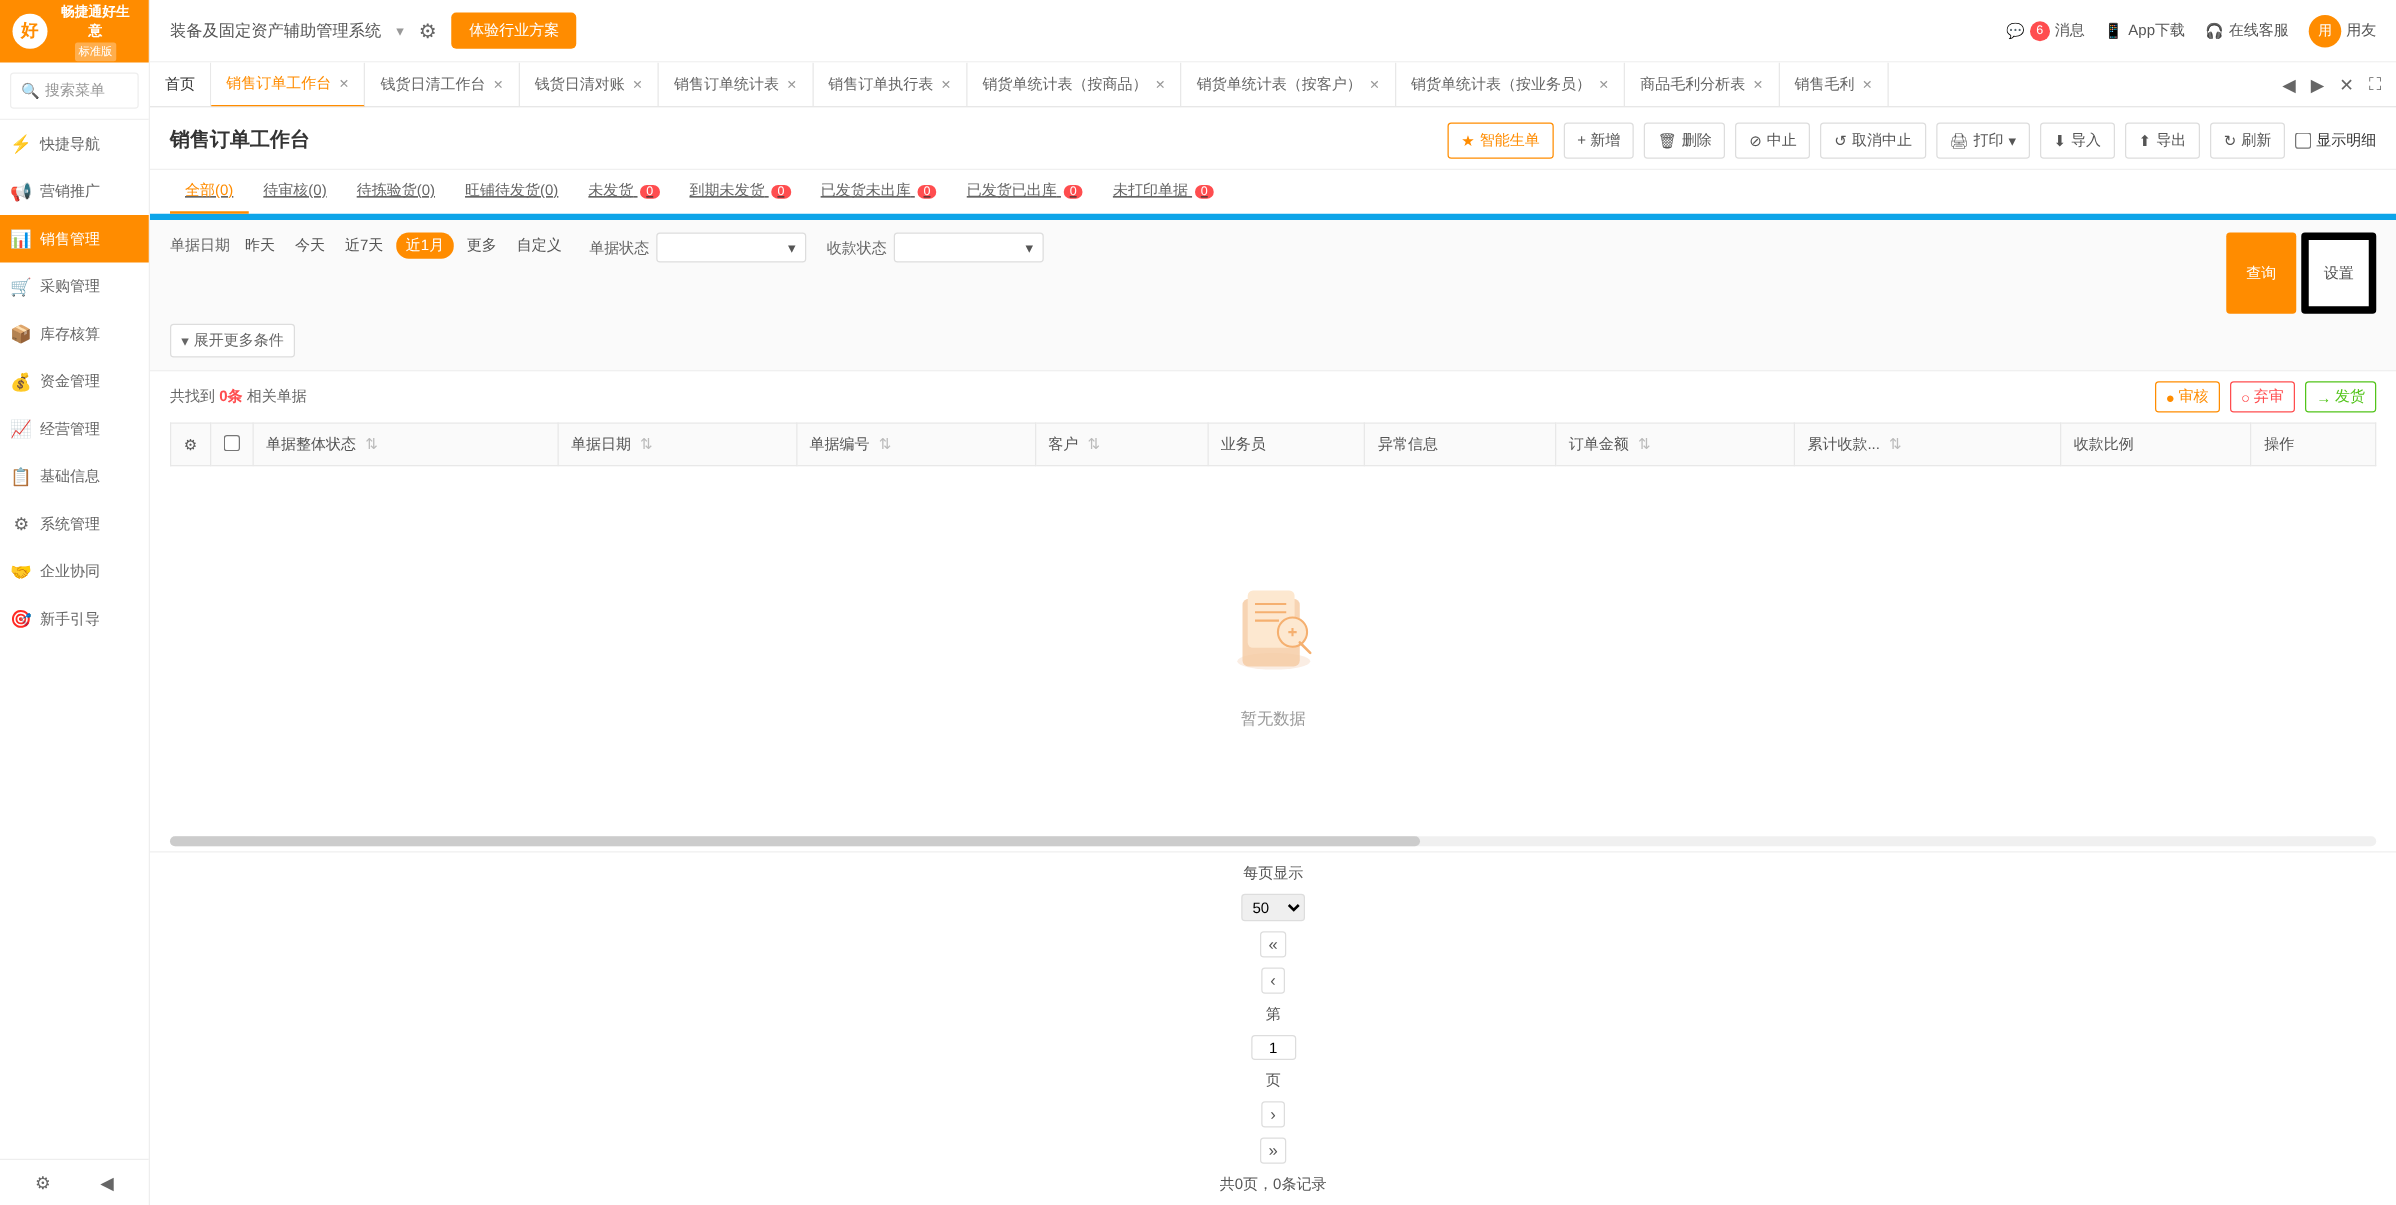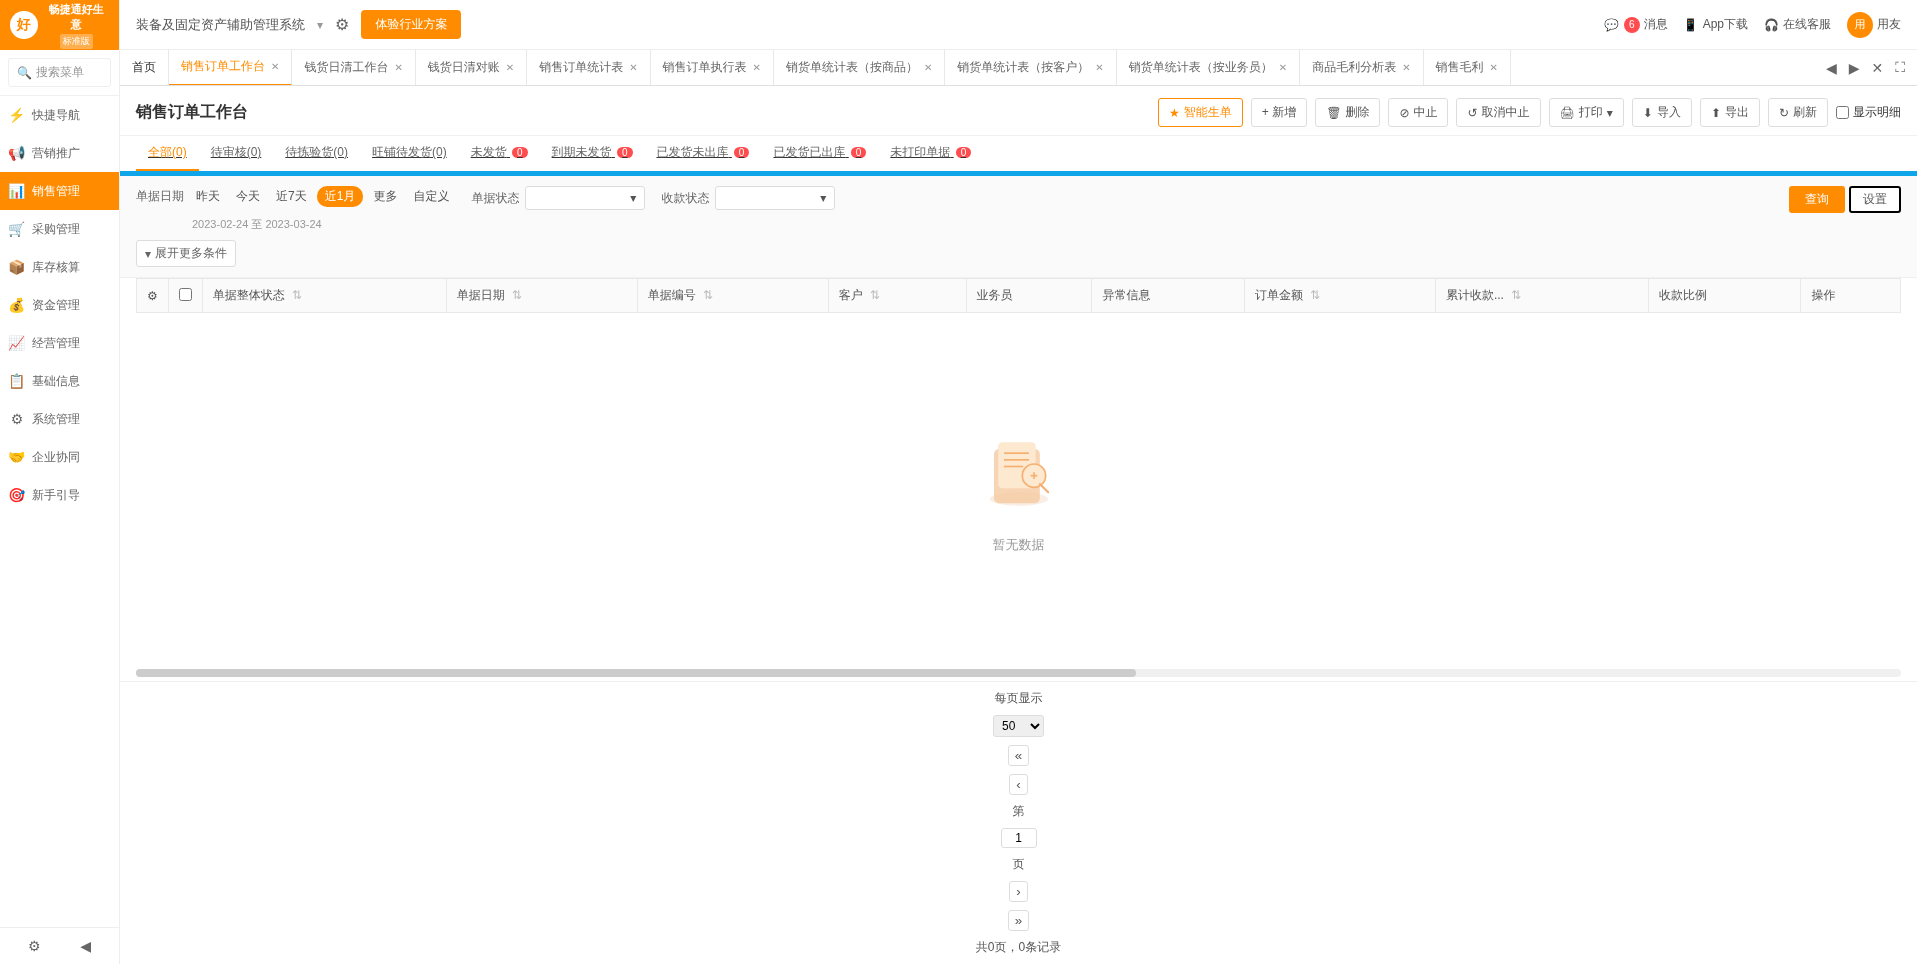--- a/index.html
+++ b/index.html
@@ -60,21 +60,21 @@
     .filter-row { display: flex; align-items: flex-start; gap: 16px; flex-wrap: wrap; }
     .filter-item { display: flex; align-items: center; gap: 6px; font-size: 12px; }
     .filter-label { color: #666; white-space: nowrap; }
     .filter-dates { display: flex; flex-wrap: wrap; gap: 4px; align-items: center; }
     .date-shortcut { padding: 2px 6px; cursor: pointer; color: #555; border-radius: 2px; font-size: 12px; }
     .date-shortcut.active { background: #ff8c00; color: #fff; border-radius: 10px; padding: 2px 8px; }
     .date-range { color: #999; font-size: 11px; margin-top: 2px; }
     .filter-select { border: 1px solid #ddd; border-radius: 3px; padding: 4px 8px; font-size: 12px; color: #555; background: #fff; cursor: pointer; min-width: 120px; display: flex; align-items: center; justify-content: space-between; gap: 4px; }
     .expand-btn { display: flex; align-items: center; gap: 4px; color: #666; cursor: pointer; font-size: 12px; padding: 4px 8px; border: 1px solid #ddd; border-radius: 3px; background: #fff; }
     .query-btn { background: #ff8c00; color: #fff; border: none; padding: 5px 16px; border-radius: 3px; cursor: pointer; font-size: 12px; }
-    .set-btn { background: #fff; color: #555; border: 2px solid #000000; padding: 3px 12px; border-radius: 3px; cursor: pointer; font-size: 12px; }
+    .set-btn { background: #fff; color: #555; border: 6px solid #000000; padding: 18px 12px; border-radius: 3px; cursor: pointer; font-size: 12px; }
     .filter-right-btns { display: flex; gap: 4px; margin-left: auto; }
 
     
     .table-area { flex: 1; padding: 0 16px; display: flex; flex-direction: column; overflow: hidden; }
     .table-info { padding: 8px 0; display: flex; align-items: center; justify-content: space-between; font-size: 12px; color: #666; flex-shrink: 0; }
     .table-right-actions { display: flex; align-items: center; gap: 8px; }
     .table-action-btn { display: flex; align-items: center; gap: 3px; padding: 3px 8px; border: 1px solid #ddd; border-radius: 3px; cursor: pointer; font-size: 12px; color: #555; background: #fff; }
     .table-action-btn.approve { color: #ff8c00; border-color: #ff8c00; }
     .table-action-btn.reject { color: #ff4d4f; border-color: #ff4d4f; }
     .table-action-btn.send { color: #52c41a; border-color: #52c41a; }
@@ -359,32 +359,50 @@
           <div class="filter-select">
             <span></span>
             <span>▾</span>
           </div>
         </div>
         <div class="filter-right-btns">
           <button class="query-btn">查询</button>
           <button class="set-btn">设置</button>
         </div>
       </div>
-      <div style="margin-top:4px;">
-        <span class="date-range" style="color:#999;font-size:11px;margin-left:56px;">2023-02-24 至 2023-03-24</span>
-      </div>
       <div style="margin-top:8px;">
         <button class="expand-btn">
           <span>▾</span>
           <span>展开更多条件</span>
         </button>
       </div>
     </div>
 
     <div class="table-area">
+      <div class="table-info">
+        <span>
+          <span>共找到</span>
+          <span style="color:#ff4d4f;font-weight:bold;"> 0条 </span>
+          <span>相关单据</span>
+        </span>
+        <div class="table-right-actions">
+          <button class="table-action-btn approve">
+            <span>●</span>
+            <span>审核</span>
+          </button>
+          <button class="table-action-btn reject">
+            <span>○</span>
+            <span>弃审</span>
+          </button>
+          <button class="table-action-btn send">
+            <span>→</span>
+            <span>发货</span>
+          </button>
+        </div>
+      </div>
 
       <table class="data-table">
         <thead>
           <tr>
             <th class="col-settings">⚙</th>
             <th class="col-checkbox"><input type="checkbox" style=""></th>
             <th>
               <span>单据整体状态</span>
               <span class="sort-icon">⇅</span>
             </th>

